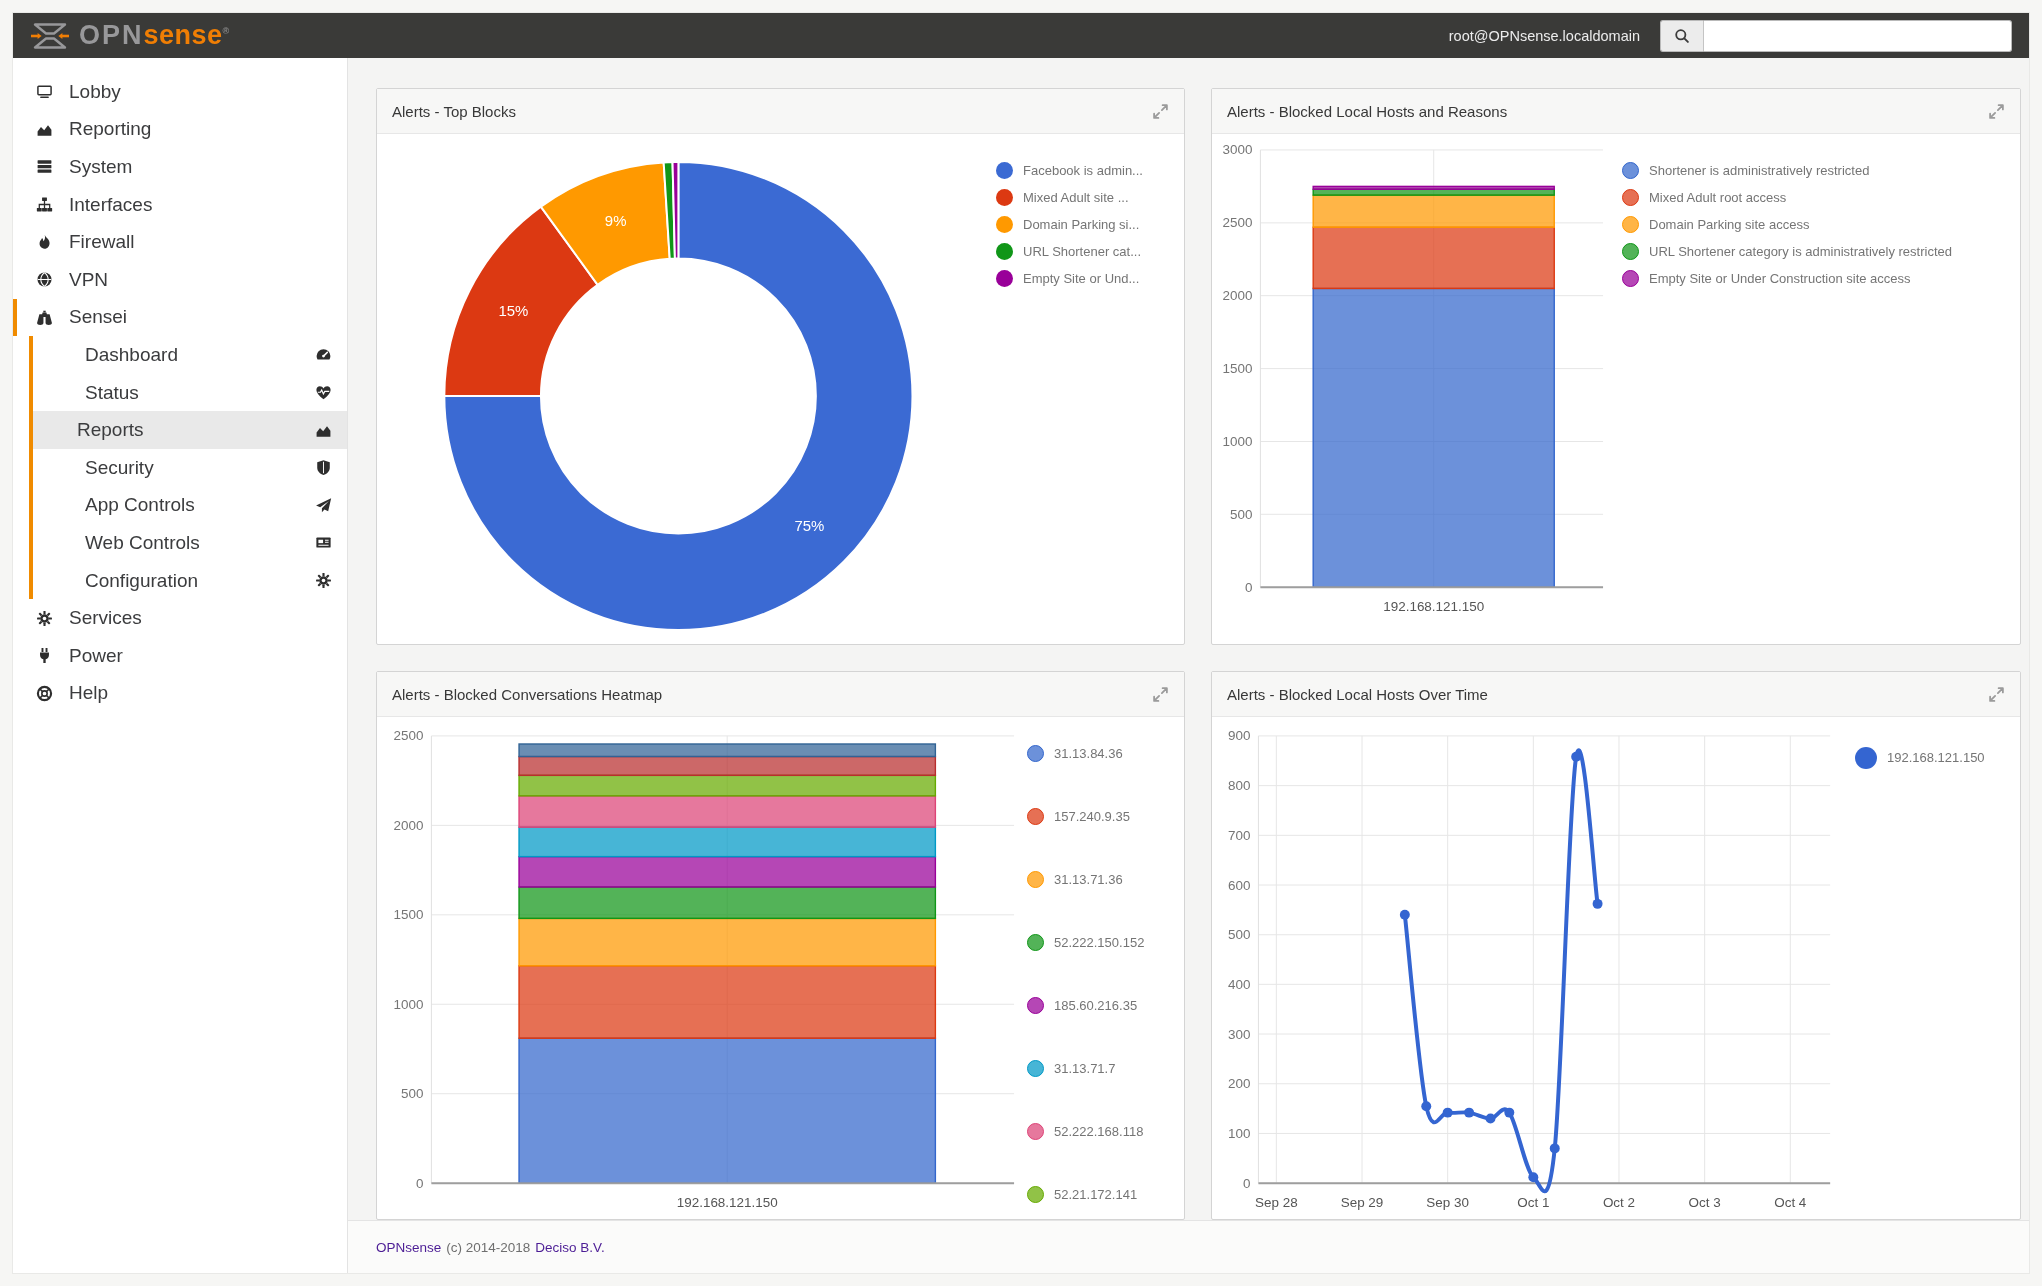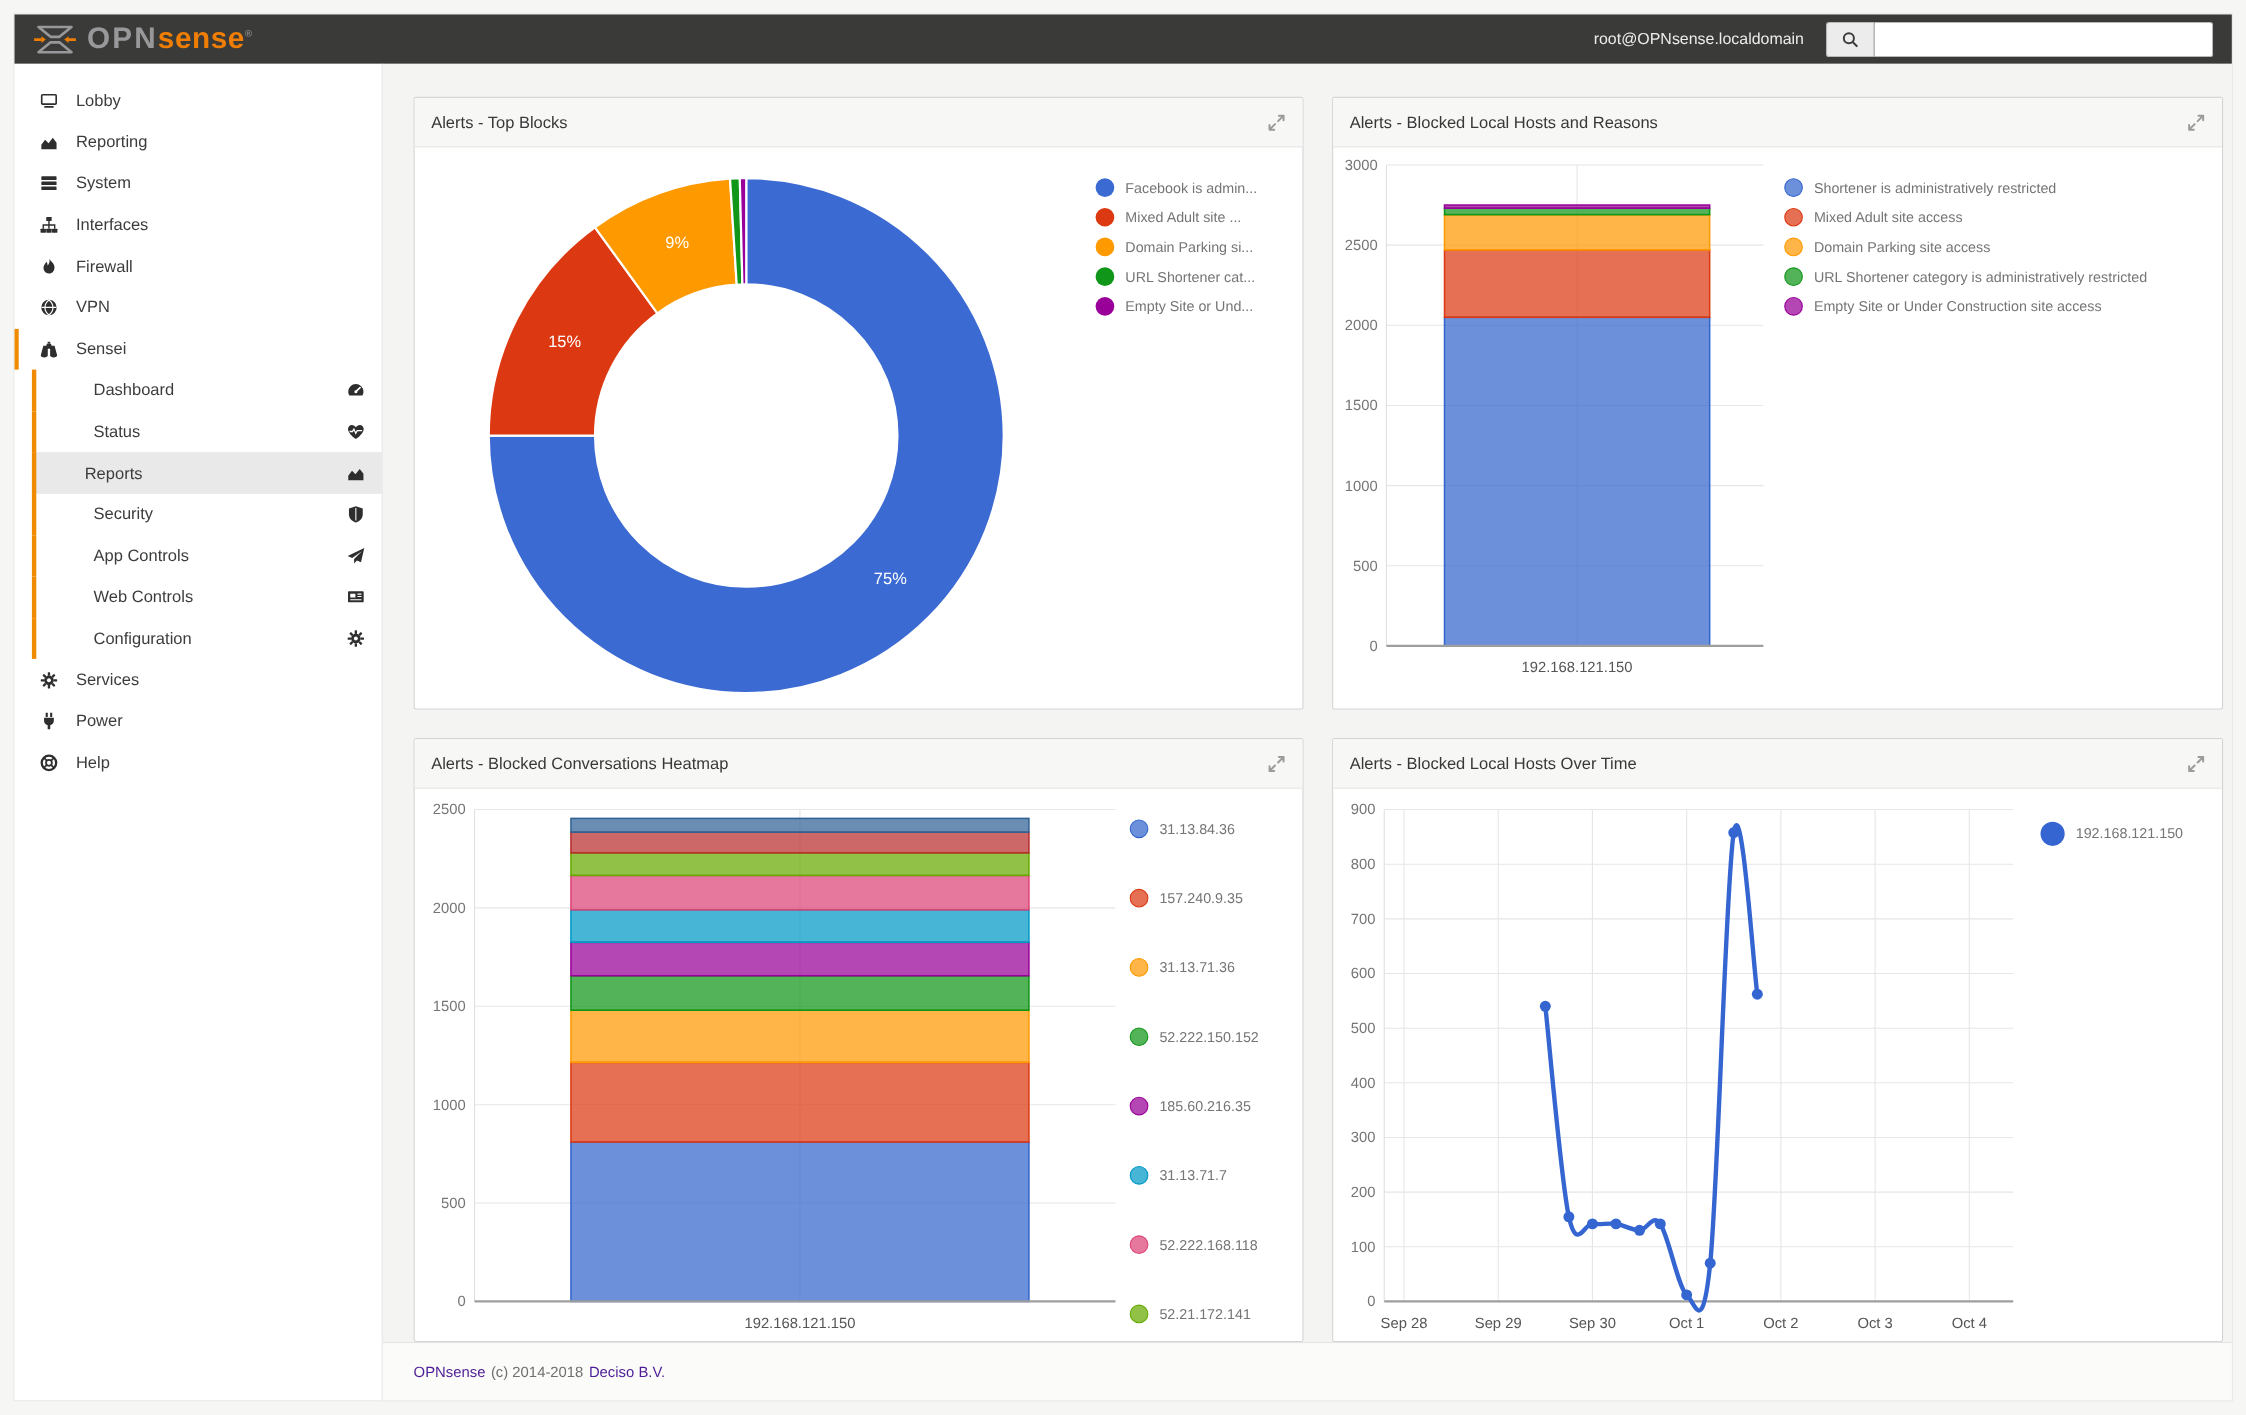--- a/index.html
+++ b/index.html
@@ -39,21 +39,21 @@
     padding:0 10px; font-size:14px; outline:none; background:#fff;
     font-family:"Liberation Sans",sans-serif;
   }
   
   .sidebar {
     position:absolute; left:0; top:45px; bottom:0; width:335px;
     background:#ffffff; border-right:1px solid #e3e3e3; padding-top:15px;
   }
   .side-item {
     position:relative; display:flex; align-items:center; height:37.6px;
-    padding-left:23px; font-size:15px; color:#3b3c3e; cursor:pointer;
+    padding-left:23px; font-size:19px; color:#3b3c3e; cursor:pointer;
   }
   .side-item.sub { padding-left:56px;margin-left:16px; }
   .side-item.active { background:#e9e9e9;padding-left:48px; }
   .orange-bar { position:absolute; left:0; top:0; bottom:0; width:4px; background:#f08b00; }
   .licon { width:17px; height:17px; margin-right:16px; color:#2e2e2e; display:inline-flex; flex:none; }
   .licon svg, .ricon svg { width:100%; height:100%; }
   .ricon { position:absolute; right:15px; width:17px; height:17px; color:#2e2e2e; display:inline-flex; }
   
   .content { position:absolute; left:335px; top:45px; right:0; bottom:0; background:#f4f4f3; }
   .panel {
@@ -390,21 +390,21 @@
             <text x="40" y="20.5" fill="#757575" font-size="13.5" text-anchor="end" font-family="Liberation Sans,sans-serif">3000</text>
             <text x="222" y="479" fill="#555" font-size="13.5" text-anchor="middle" font-family="Liberation Sans,sans-serif">192.168.121.150</text>
           </svg>
         <div class="legend" id="legend2" style="left:410px; top:23px;">
             <div class="legend-item">
               <span class="dot" style="width:17px;height:17px;background:rgba(51,102,204,0.72);border:1.5px solid #3366cc;"></span>
               <span>Shortener is administratively restricted</span>
             </div>
             <div class="legend-item">
               <span class="dot" style="width:17px;height:17px;background:rgba(220,57,18,0.72);border:1.5px solid #dc3912;"></span>
-              <span>Mixed Adult site access</span>
+              <span>Mixed Adult root access</span>
             </div>
             <div class="legend-item">
               <span class="dot" style="width:17px;height:17px;background:rgba(255,153,0,0.72);border:1.5px solid #ff9900;"></span>
               <span>Domain Parking site access</span>
             </div>
             <div class="legend-item">
               <span class="dot" style="width:17px;height:17px;background:rgba(16,150,24,0.72);border:1.5px solid #109618;"></span>
               <span>URL Shortener category is administratively restricted</span>
             </div>
             <div class="legend-item">

